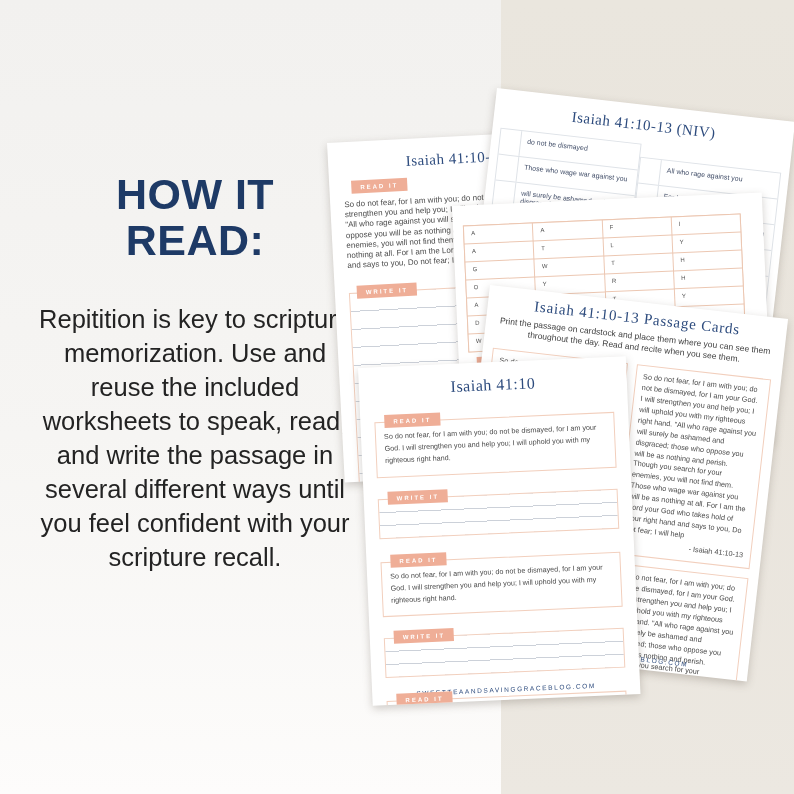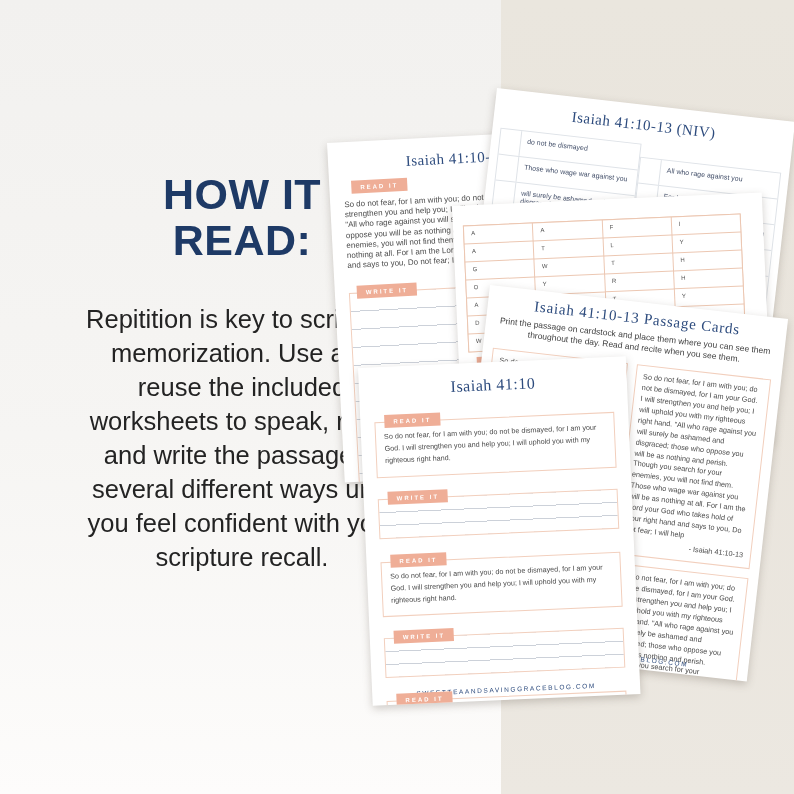--- a/index.html
+++ b/index.html
@@ -4,21 +4,21 @@
 <style>
   html,body{margin:0;padding:0;}
   .stage{position:relative;width:794px;height:794px;overflow:hidden;
          font-family:"Liberation Sans",sans-serif;background:#f3f2f0;}
   .bg-left{position:absolute;left:0;top:0;width:501px;height:794px;
            background:linear-gradient(180deg,#f2f1ef 0%,#f6f5f3 55%,#fdfcfb 100%);}
   .bg-right{position:absolute;left:501px;top:0;width:293px;height:794px;
             background:linear-gradient(180deg,#eae6de 0%,#e9e4dc 50%,#ece8e1 100%);}
 
   
-  .intro{position:absolute;left:38px;top:172px;width:314px;text-align:center;margin-left:47px;}
+  .intro{position:absolute;left:38px;top:172px;width:314px;text-align:center;}
   .intro h1{margin:0;font-size:43px;line-height:1.06;font-weight:bold;
             letter-spacing:.5px;color:var(--navy,#1e3a66);}
   .intro p{margin:40px 0 0;font-size:25.5px;line-height:1.33;color:#232323;}
 
   
   .page{position:absolute;background:#fff;transform-origin:top left;
         box-shadow:0 3px 9px rgba(90,80,70,.28);overflow:hidden;}
   .ws-title{font-family:"Liberation Serif",serif;color:var(--worksheet_navy,#2e4c7e);
             text-align:center;letter-spacing:.5px;}
   .badge{display:inline-block;background:var(--peach,#efae97);color:#fff;

